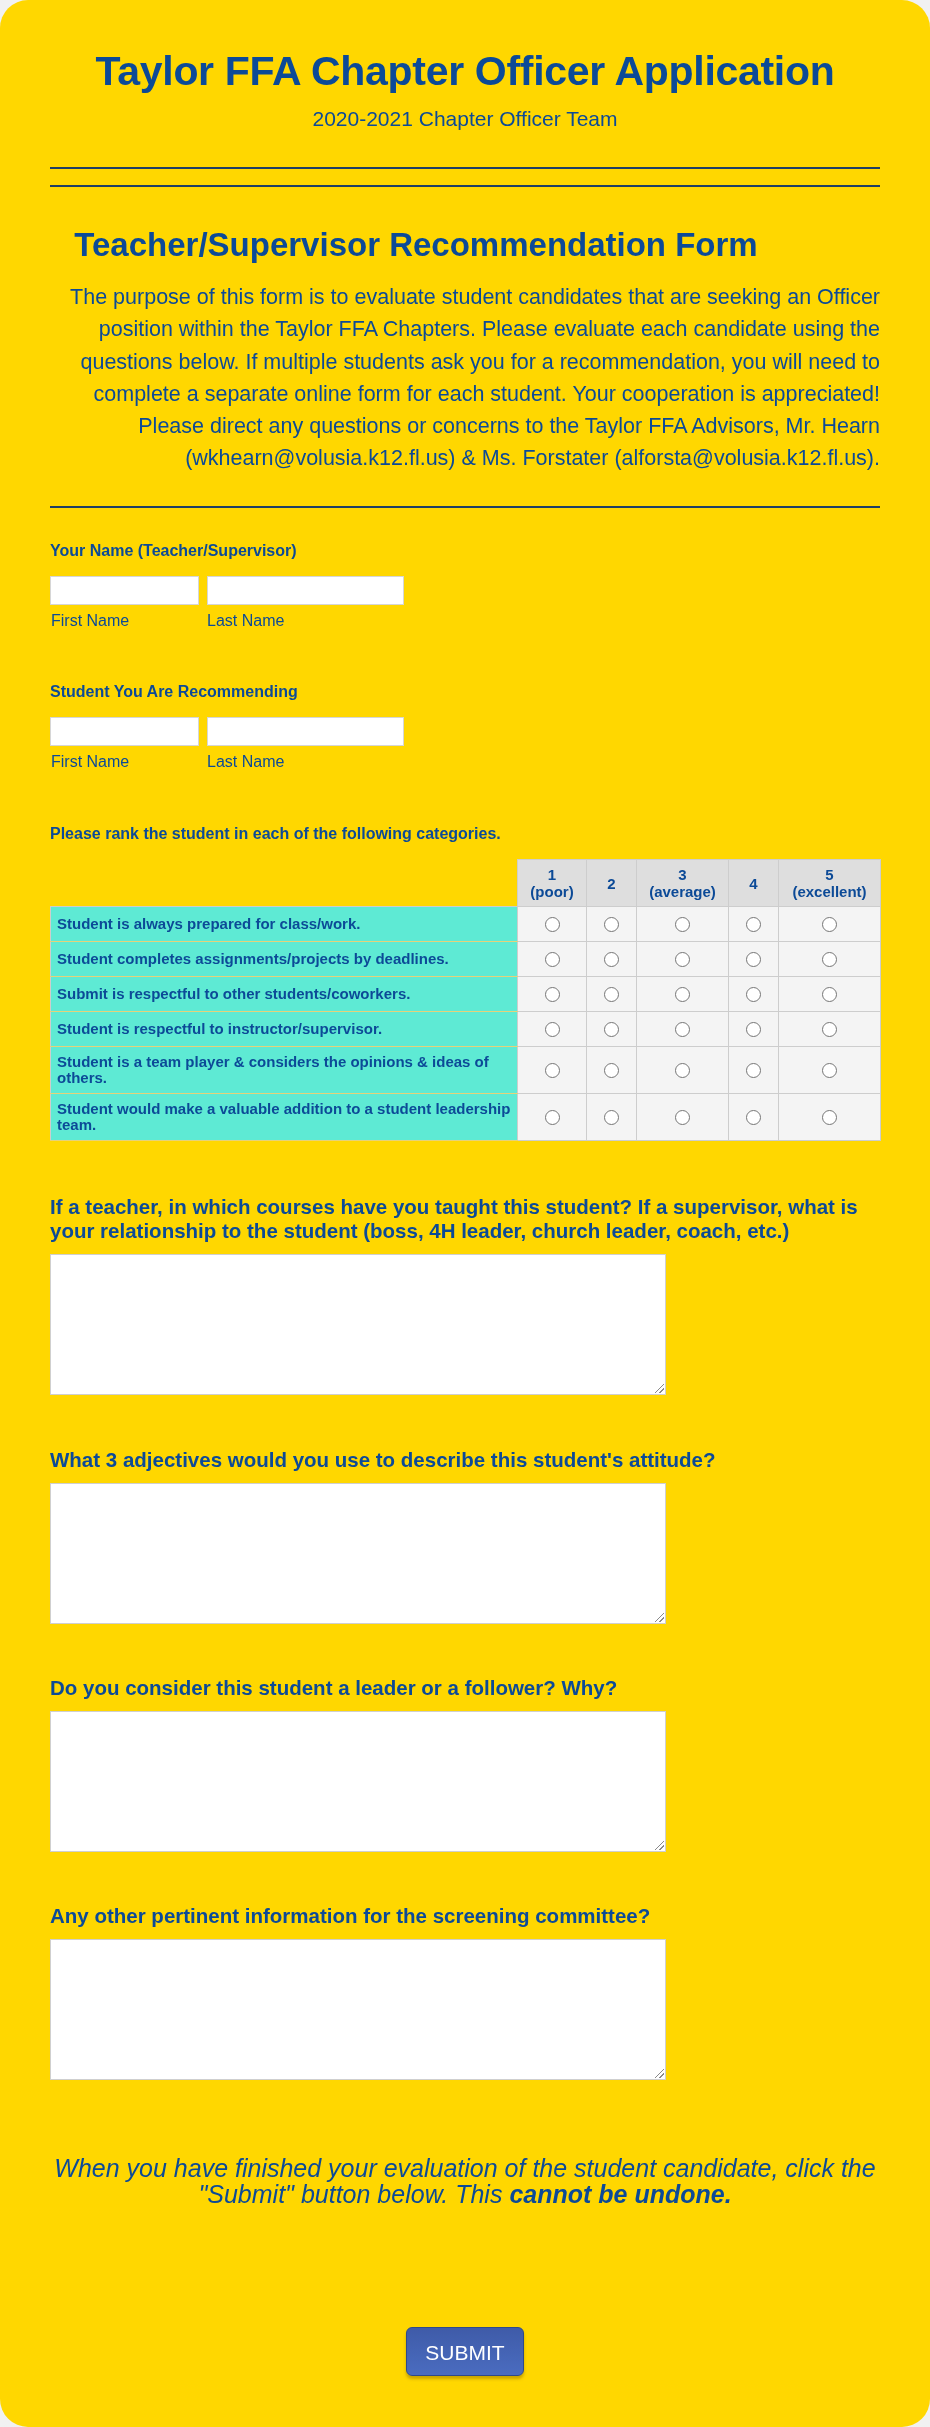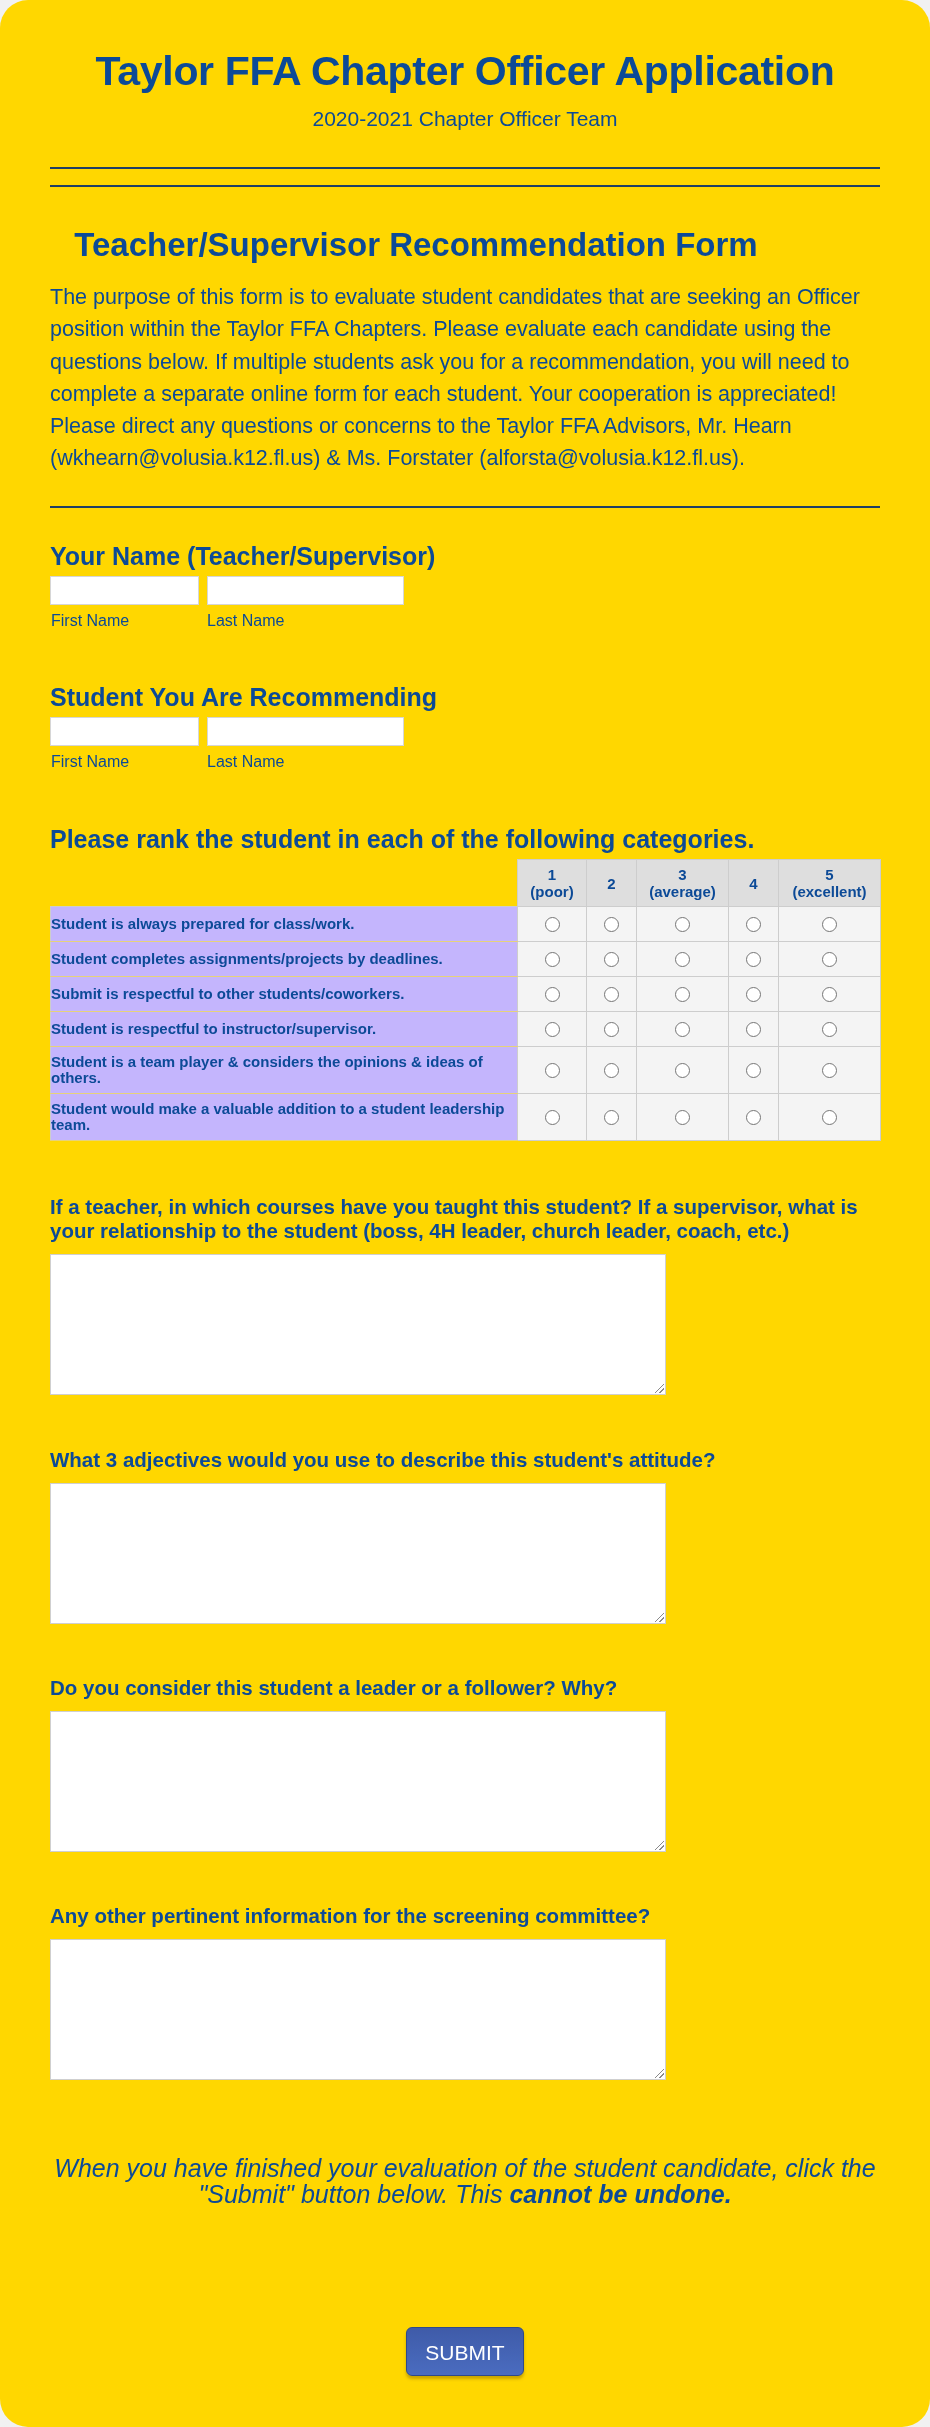--- a/index.html
+++ b/index.html
@@ -28,24 +28,24 @@
   .hr {
     position: absolute; left: 50px; width: 830px; height: 2px;
     background: #1f3f63;
   }
   .h2 {
     position: absolute; left: 0; top: 226px; width: 832px;
     text-align: center; font-size: 33px; font-weight: bold;
   }
   .intro {
     position: absolute; left: 50px; top: 281px; width: 830px;
-    text-align: left; font-size: 21.5px; line-height: 32.3px;
+    text-align: right; font-size: 21.5px; line-height: 32.3px;
   }
   .label {
-    position: absolute; left: 50px; font-size: 25px; font-weight: bold;
+    position: absolute; left: 50px; font-size: 16px; font-weight: bold;
   }
   .input {
     position: absolute; height: 29px; background: #fff;
     border: 1px solid #d6d6d6; box-sizing: border-box;
   }
   .sublabel {
     position: absolute; font-size: 16px;
   }
   table.matrix {
     position: absolute; left: 50px; top: 859px; width: 830px;
@@ -53,22 +53,22 @@
   }
   table.matrix th, table.matrix td {
     border: 1px solid #cdcdcd; padding: 0;
   }
   table.matrix th {
     background: #dedede; font-size: 15px; font-weight: bold;
     text-align: center; line-height: 17px; height: 46px;
   }
   table.matrix th.blank { background: transparent; border: none; }
   table.matrix td.q {
-    background: #c4b5fd; font-size: 15px; font-weight: bold;
-    padding: 0 0; line-height: 16px; border-bottom-color: #e6d27a;
+    background: #5eead4; font-size: 15px; font-weight: bold;
+    padding: 0 6px; line-height: 16px; border-bottom-color: #e6d27a;
   }
   table.matrix td.r {
     background: #f4f4f4; text-align: center;
   }
   table.matrix tr.single td { height: 34px; }
   table.matrix tr.double td { height: 46px; }
   .radio {
     display: inline-block; width: 15px; height: 15px; border-radius: 50%;
     border: 1px solid #767676; background: #fff; box-sizing: border-box;
     vertical-align: middle;

